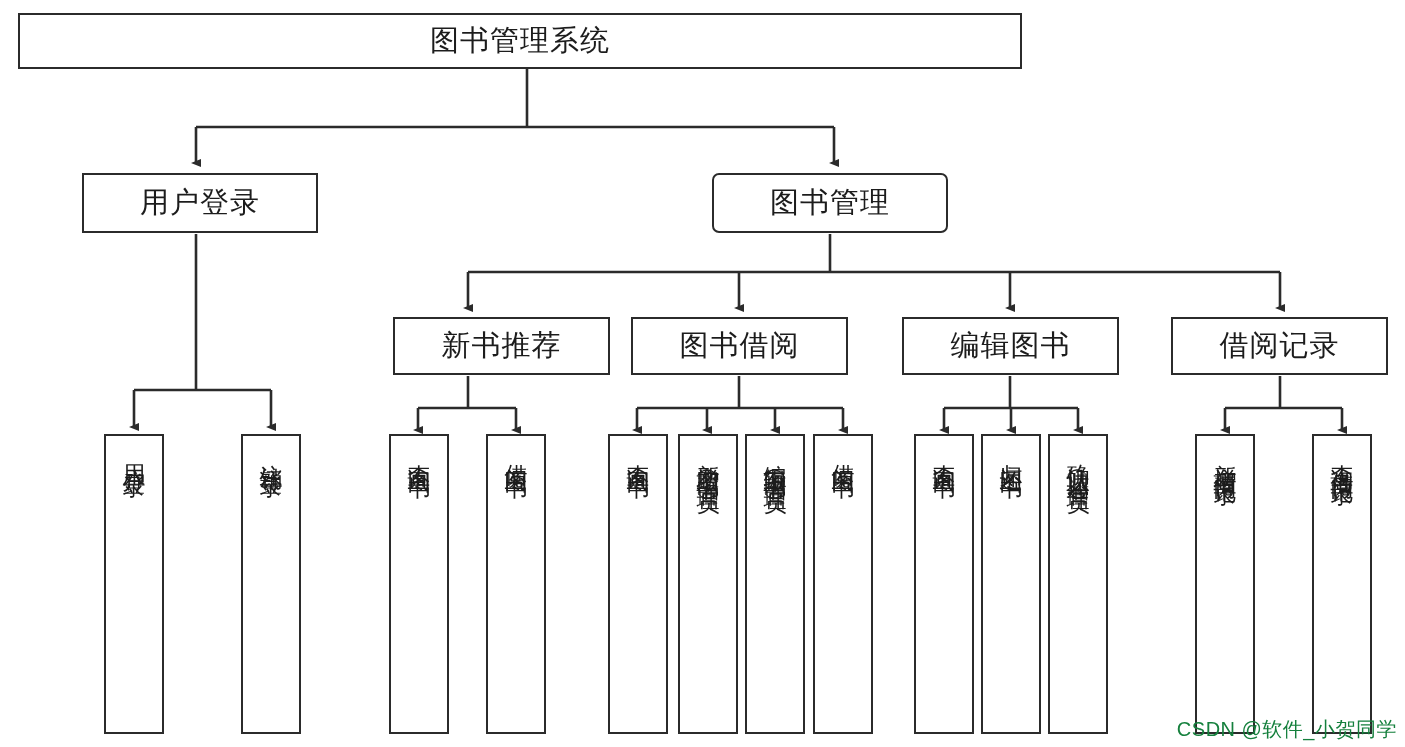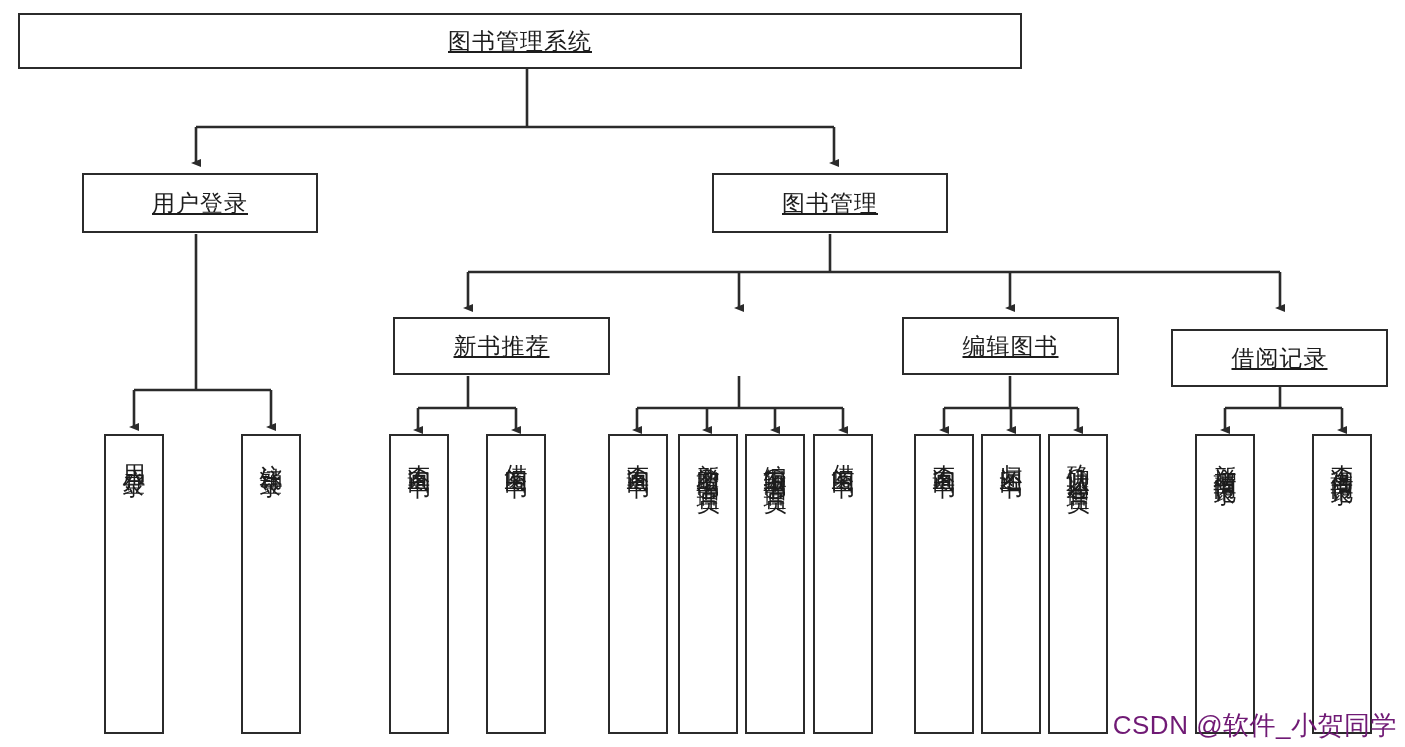--- a/index.html
+++ b/index.html
@@ -29,43 +29,42 @@
     position: absolute;
     box-sizing: border-box;
     background: #ffffff;
     border: 2px solid #2b2b2b;
     display: flex;
     align-items: center;
     justify-content: center;
     color: #1c1c1c;
   }
   .node.horiz {
-    font-size: 23px;
+    font-size: 29px;
     letter-spacing: 1px;
-    text-decoration: underline;
   }
   .node.vert {
     font-size: 23px;
     padding-top: 10px;
     align-items: flex-start;
     justify-content: center;
   }
   .vert .vtext {
     writing-mode: vertical-rl;
     text-orientation: upright;
     letter-spacing: 4px;
     line-height: 1;
     white-space: nowrap;
   }
   .watermark {
     position: absolute;
     right: 8px;
     bottom: 4px;
-    font-size: 26px;
-    color: #701a75;
+    font-size: 20px;
+    color: #15803d;
     white-space: nowrap;
     letter-spacing: 0.5px;
   }
 </style>
 </head>
 <body>
 
 <div id="canvas">
 
   <svg class="wires" viewBox="0 0 1405 747">
@@ -118,31 +117,34 @@
     </g>
   </svg>
 
   <div class="node horiz" style="left:18px; top:13px; width:1004px; height:56px;">
     <span>图书管理系统</span>
   </div>
 
   <div class="node horiz" style="left:82px; top:173px; width:236px; height:60px;">
     <span>用户登录</span>
   </div>
-  <div class="node horiz" style="left:712px; top:173px; width:236px; height:60px;">
+  <div class="node horiz" style="left:712px; top:173px; width:236px; height:60px;border-radius:7px;">
     <span>图书管理</span>
   </div>
 
   <div class="node horiz" style="left:361px; top:317px; width:217px; height:58px;margin-left:32px;">
     <span>新书推荐</span>
   </div>
+  <div class="node horiz" style="left:631px; top:317px; width:217px; height:58px;">
+    <span>图书借阅</span>
+  </div>
   <div class="node horiz" style="left:902px; top:317px; width:217px; height:58px;">
     <span>编辑图书</span>
   </div>
-  <div class="node horiz" style="left:1171px; top:317px; width:217px; height:58px;margin-top:12px;">
+  <div class="node horiz" style="left:1171px; top:317px; width:217px; height:58px;">
     <span>借阅记录</span>
   </div>
 
   <div class="node vert" style="left:104px; top:434px; width:60px; height:300px;">
     <span class="vtext">用户登录</span>
   </div>
   <div class="node vert" style="left:241px; top:434px; width:60px; height:300px;">
     <span class="vtext">注销登录</span>
   </div>
 

